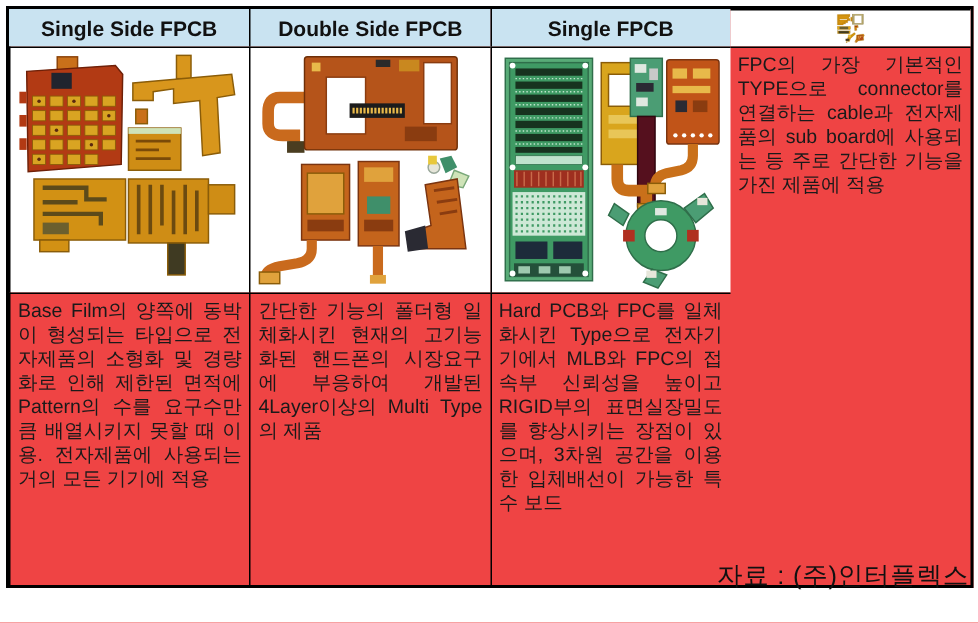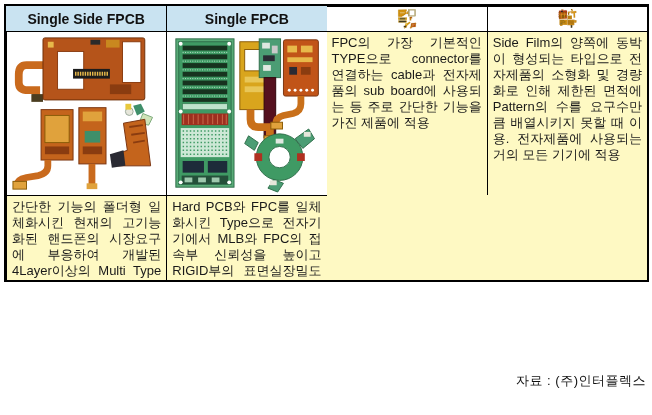--- a/index.html
+++ b/index.html
@@ -2,44 +2,45 @@
 <html style="--header-bg: #c9e3f1; --table-border: #000000;"><head>
 <meta charset="utf-8">
 <style>
   html,body{margin:0;padding:0}
   body{
     width:652px;height:415px;position:relative;overflow:hidden;
     background:#ffffff;color:#111;
     font-family:"Liberation Sans","DejaVu Sans",sans-serif;
   }
   .fpcb-table{
-    position:absolute;left:4px;top:4px;width:645px;height:278px;
+    position:absolute;left:4px;top:4px;width:645px;height:388px;
     box-sizing:border-box;border:2px solid var(--table-border,#000);
     display:grid;grid-template-columns:repeat(4,1fr);
-    grid-template-rows:25px 164px 1fr;background:#fef9c3;
+    grid-template-rows:25px 164px 1fr;background:#ef4444;
   }
   .cell{box-sizing:border-box;border-left:1px solid var(--table-border,#000);
         border-top:1px solid var(--table-border,#000);overflow:hidden;min-width:0}
   .col1{border-left:none}
   .row-h{border-top:none;background:var(--header-bg,#c9e3f1);
          display:flex;align-items:center;justify-content:center;
          font-weight:bold;font-size:14px;white-space:nowrap}
   .row-p{padding:2px;background:#fff}
   .row-p svg{width:100%;height:100%;display:block}
   .row-d{padding:3px 5px 0 5px;font-size:13px;line-height:16px;
          text-align:justify;color:#1a1a1a}
-  .footer{position:absolute;right:6px;top:372px;font-size:13px;
+  .footer{position:absolute;right:6px;top:372px;font-size:17px;
           letter-spacing:.5px;white-space:nowrap}
 </style>
 </head>
 <body>
 
 <div class="fpcb-table">
 
   <div class="cell row-h col1">Single Side FPCB</div>
+  <div class="cell row-h">Double Side FPCB</div>
   <div class="cell row-h">Single FPCB</div>
 
   <div class="cell row-p col1">
     <svg viewBox="0 0 160 164">
       <g>
         <path d="M7,6 L76,4 L76,18 L70,18 L70,27 L76,27 L76,40 L64,40 L64,50 L52,50 L52,58 L40,58 L40,63 L7,63 Z" fill="#d4930f" stroke="#8a5c08"></path>
         <path d="M13,11 L69,10 L69,21" fill="none" stroke="#a06c08"></path>
         <path d="M13,11 L13,57 L36,57 L36,52 L46,52 L46,44 L58,44 L58,34 L69,34" fill="none" stroke="#a06c08"></path>
         <rect x="20" y="30" width="40" height="4" fill="#fff" stroke="#8a5c08" stroke-width="0.5"></rect>
         <circle cx="18" cy="38" r="1.3" fill="#6e4a06"></circle>
@@ -277,19 +278,19 @@
         <rect x="88" y="123" width="8" height="8" fill="#b03020"></rect>
           <rect x="132" y="123" width="8" height="8" fill="#b03020"></rect>
         <rect x="139" y="101" width="7" height="5" fill="#e6e6da"></rect>
         <rect x="110" y="108" width="8" height="5" fill="#dfe8e0"></rect>
         <rect x="104" y="151" width="7" height="5" fill="#e6e6da"></rect>
       </g>
     </svg>
   </div>
 
   <div class="cell row-d col1">FPC의 가장 기본적인 TYPE으로 connector를 연결하는 cable과 전자제품의 sub board에 사용되는 등 주로 간단한 기능을 가진 제품에 적용</div>
-  <div class="cell row-d">Side Film의 양쪽에 동박이 형성되는 타입으로 전자제품의 소형화 및 경량화로 인해 제한된 면적에 Pattern의 수를 요구수만큼 배열시키지 못할 때 이용. 전자제품에 사용되는 거의 모든 기기에 적용</div>
+  <div class="cell row-d">Base Film의 양쪽에 동박이 형성되는 타입으로 전자제품의 소형화 및 경량화로 인해 제한된 면적에 Pattern의 수를 요구수만큼 배열시키지 못할 때 이용. 전자제품에 사용되는 거의 모든 기기에 적용</div>
   <div class="cell row-d">간단한 기능의 폴더형 일체화시킨 현재의 고기능화된 핸드폰의 시장요구에 부응하여 개발된 4Layer이상의 Multi Type의 제품</div>
   <div class="cell row-d">Hard PCB와 FPC를 일체화시킨 Type으로 전자기기에서 MLB와 FPC의 접속부 신뢰성을 높이고 RIGID부의 표면실장밀도를 향상시키는 장점이 있으며, 3차원 공간을 이용한 입체배선이 가능한 특수 보드</div>
 
 </div>
 
 <div class="footer">자료 : (주)인터플렉스</div>
 
 </body></html>

